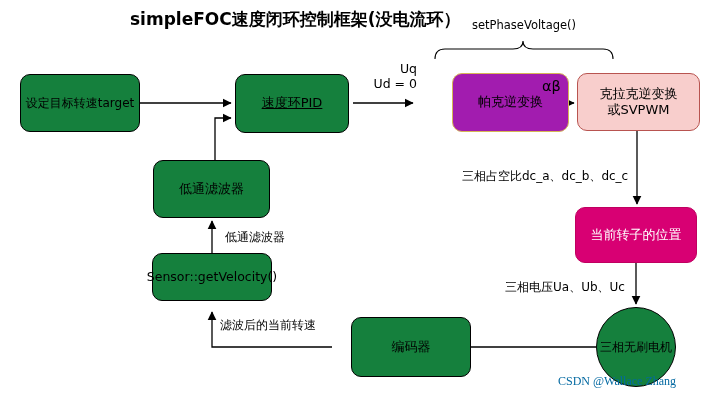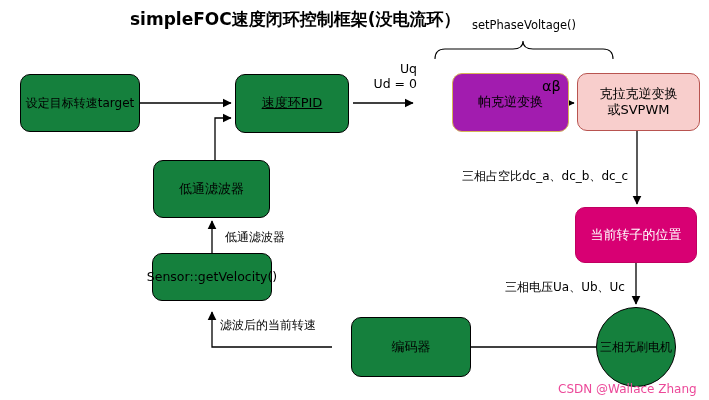--- a/index.html
+++ b/index.html
@@ -44,21 +44,21 @@
   #node-sensor{left:152px;top:253px;width:120px;height:48px;font-size:12.5px;}
   #node-lpf{left:153px;top:160px;width:117px;height:58px;}
   .lbl{position:absolute;font-size:12px;white-space:nowrap;}
   #lbl-uq{left:355px;top:61px;width:62px;text-align:right;line-height:15px;font-size:12.5px;}
   #lbl-ab{left:542px;top:78px;font-size:14.5px;}
   #lbl-duty{left:462px;top:168px;}
   #lbl-voltage{left:505px;top:279px;text-align:center;}
   #lbl-rotor{left:220px;top:317px;}
   #lbl-curspeed{left:225px;top:229px;}
   #lbl-filtered{left:216px;top:138px;}
-  #watermark{left:558px;top:382px;color:#ec4899;font-size:12px;}
+  #watermark{left:558px;top:374px;color:#0369a1;font-size:12px;font-family:Liberation Serif, serif;}
 </style>
 </head>
 <body>
 
 <div id="canvas">
 
   <svg class="wires" viewBox="0 0 709 400" xmlns="http://www.w3.org/2000/svg">
     <defs>
       <marker id="arr" markerWidth="8" markerHeight="8" refX="6.5" refY="3.5" orient="auto">
         <path d="M0,0 L7,3.5 L0,7 Z" fill="#000"></path>

